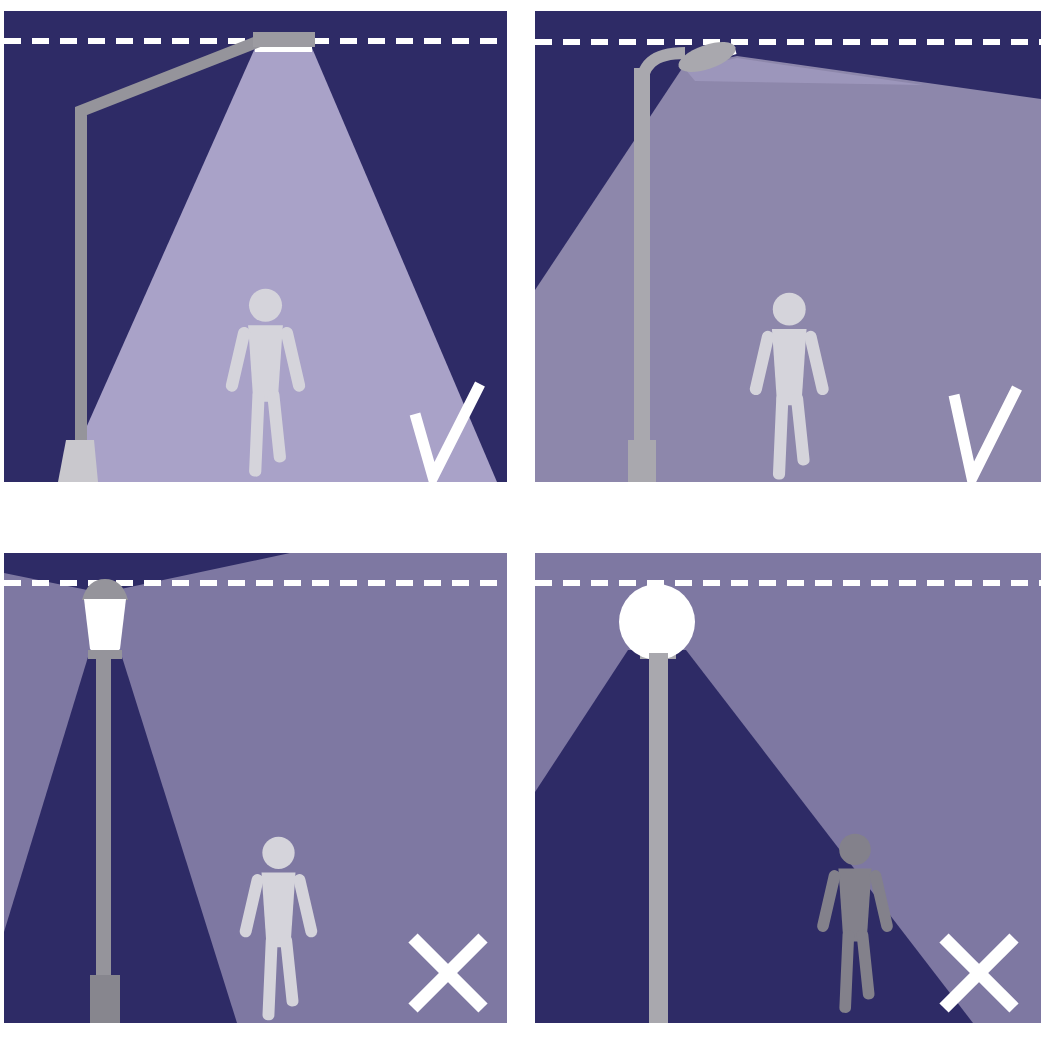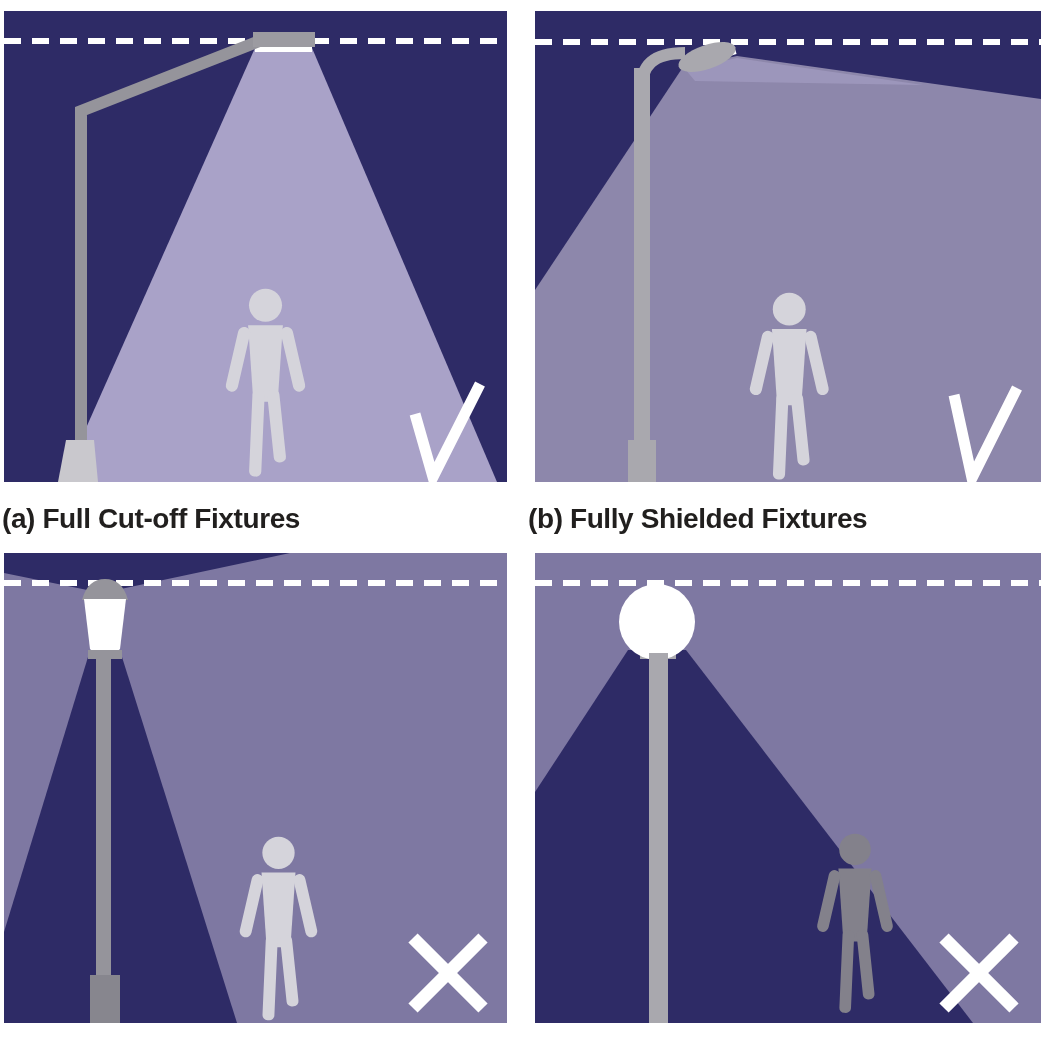--- a/index.html
+++ b/index.html
@@ -73,22 +73,20 @@
     <line x1="0" y1="31" x2="506" y2="31" class="dash"></line>
     <path d="M106 80 C106 54 118 42 150 42" class="s-pole-light"></path>
     <rect x="99" y="57" width="16" height="375" class="f-pole-light"></rect>
     <rect x="93" y="429" width="28" height="42" class="f-pole-light"></rect>
     <line x1="147" y1="57" x2="201" y2="41" class="lens-line"></line>
     <ellipse cx="172" cy="46" rx="30" ry="12" transform="rotate(-19 172 46)" class="f-pole-light"></ellipse>
     <use href="#person-shape" transform="translate(211,280) scale(0.865)" class="f-person"></use>
     <polyline points="419,384 437,467 482,377" class="mark-check"></polyline>
   </svg>
 
-  <div id="caption-a" class="caption">(a) Full Cut-off Fixtures</div>
-  <div id="caption-b" class="caption">(b) Fully Shielded Fixtures</div>
 
   <svg id="panel-c" class="panel" width="503" height="470" viewBox="0 0 503 470">
     <rect x="0" y="0" width="503" height="470" class="f-ground"></rect>
     <polygon points="0,0 286,0 98,40 0,20" class="f-navy"></polygon>
     <polygon points="84,104 118,104 233,470 0,470 0,379" class="f-navy"></polygon>
     <line x1="0" y1="30" x2="503" y2="30" class="dash"></line>
     <path d="M78 47 C82 32 90 26 101 26 C112 26 120 32 124 47 Z" class="f-pole"></path>
     <path d="M80 46 L122 46 L116 96 C111 102 91 102 86 96 Z" class="f-white"></path>
     <rect x="84" y="97" width="34" height="9" class="f-pole"></rect>
     <rect x="92" y="104" width="15" height="366" class="f-pole"></rect>

